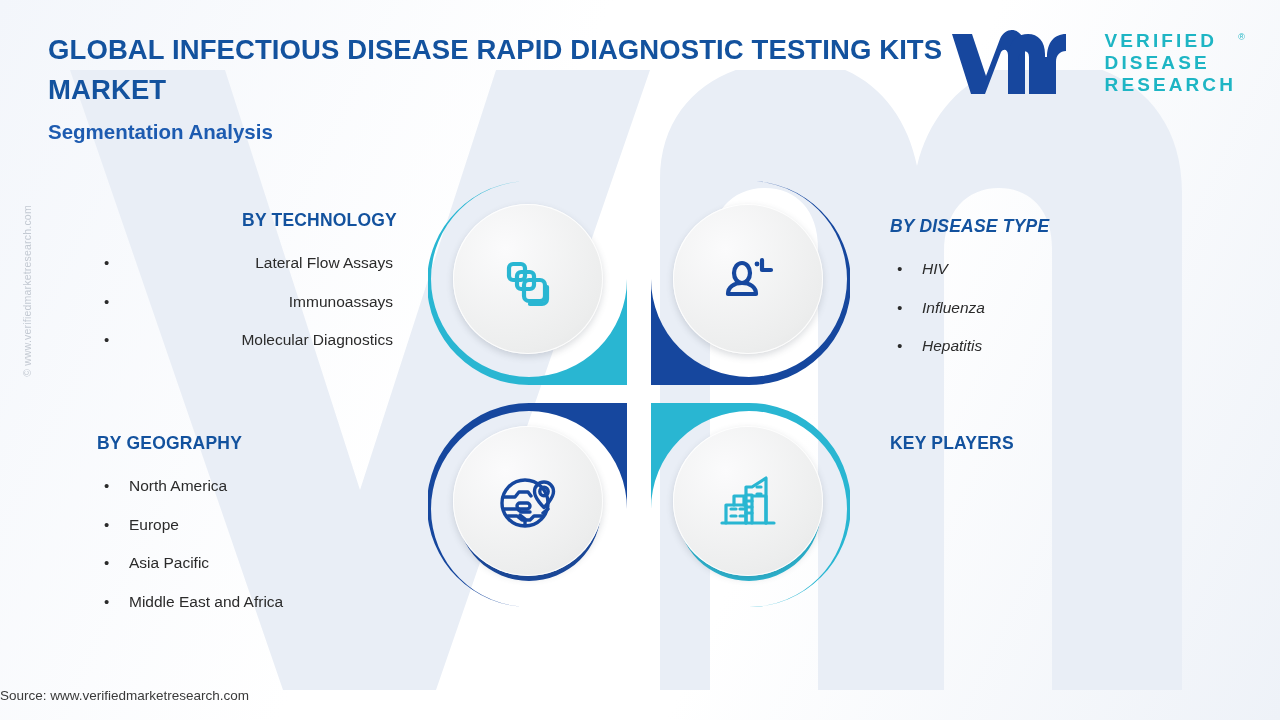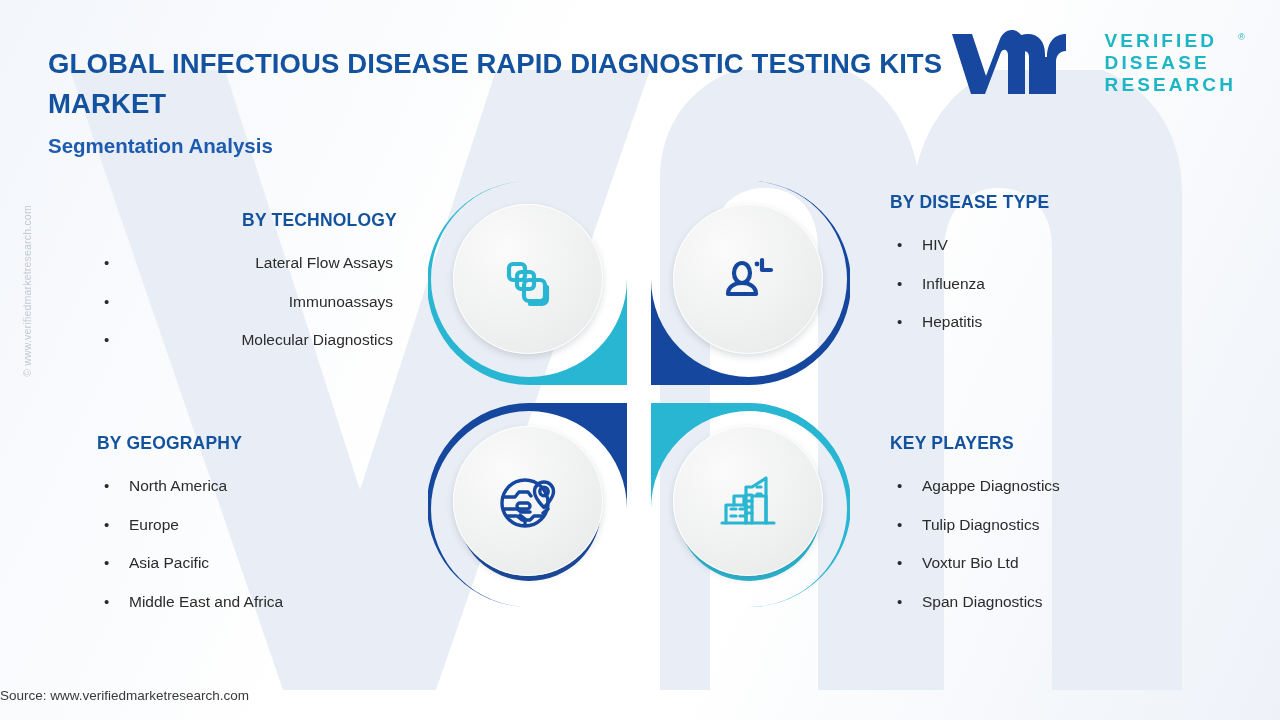--- a/index.html
+++ b/index.html
@@ -46,21 +46,20 @@
     letter-spacing: 0.2px;
     white-space: nowrap;
   }
 
   
   .title-block {
     position: absolute;
     left: 48px;
     top: 30px;
     width: 920px;
-    margin-top: 14px;
   }
   .title {
     margin: 0;
     font-size: 27.5px;
     line-height: 40px;
     font-weight: bold;
     color: #13529e;
     letter-spacing: 0.1px;
     text-transform: uppercase;
   }
@@ -124,21 +123,21 @@
     content: "\2022";
     position: absolute;
     left: 3px;
     top: 0;
     color: #2b2b2b;
     font-size: 15px;
   }
 
   #col-technology { left: 97px; top: 210px; width: 300px; text-align: right; }
   #col-geography  { left: 97px; top: 433px; width: 310px; }
-  #col-disease    { left: 890px; top: 192px; width: 300px; }
+  #col-disease    { left: 890px; top: 216px; width: 300px; font-style: italic; }
   #col-players    { left: 890px; top: 433px; width: 310px; }
 
   
   .pinwheel {
     position: absolute;
     left: 428px;
     top: 178px;
     width: 440px;
     height: 445px;
   }
@@ -248,26 +247,20 @@
     <div class="col-head">BY DISEASE TYPE</div>
     <ul>
       <li>HIV</li>
       <li>Influenza</li>
       <li>Hepatitis</li>
     </ul>
   </div>
 
   <div class="col" id="col-players">
     <div class="col-head">KEY PLAYERS</div>
-    <ul>
-      <li>Agappe Diagnostics</li>
-      <li>Tulip Diagnostics</li>
-      <li>Voxtur Bio Ltd</li>
-      <li>Span Diagnostics</li>
-    </ul>
   </div>
 
   <div class="pinwheel">
 
     <div class="quad" id="quad-tl">
       <svg class="teardrop" viewBox="0 0 202 210">
         <path d="M101 3 A98 98 0 1 0 199 101 L199 207 L101 207 A98 98 0 0 1 101 3 Z
                  M101 29 A72 72 0 1 1 101 173 A72 72 0 1 1 101 29 Z" fill="#29b6d2" fill-rule="evenodd"></path>
       </svg>
       <div class="disc">

